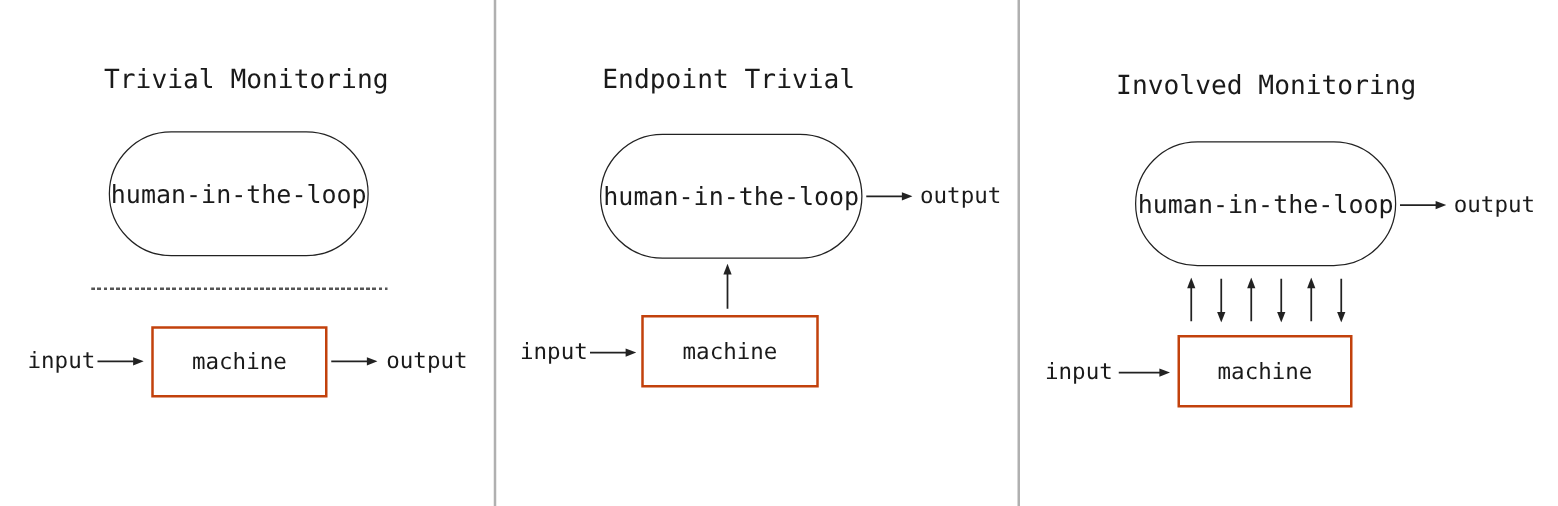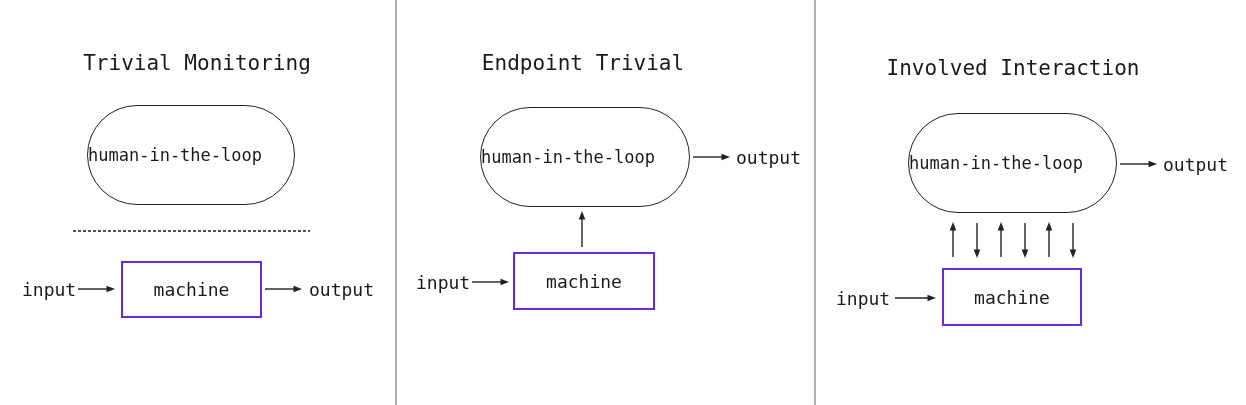--- a/index.html
+++ b/index.html
@@ -28,27 +28,28 @@
     white-space: nowrap;
     transform: translateX(-50%);
     color: #1a1a1a;
   }
   .stadium {
     position: absolute;
     border: 1.5px solid #222222;
     border-radius: 52px;
     display: flex;
     align-items: center;
-    font-size: 17px;
+    justify-content: center;
+    font-size: 20px;
     box-sizing: border-box;
     background: #ffffff;
   }
   .machine-box {
     position: absolute;
-    border: 2px solid #6d28d9;
+    border: 2px solid #c2410c;
     display: flex;
     align-items: center;
     justify-content: center;
     font-size: 18px;
     box-sizing: border-box;
     background: #ffffff;
   }
   .lbl {
     position: absolute;
     font-size: 18px;
@@ -149,21 +150,21 @@
       <span>machine</span>
     </div>
     <span class="lbl in2">input</span>
     <svg class="harrow ia2" width="38" height="12" viewBox="0 0 38 12">
       <line x1="1" y1="6" x2="30" y2="6"></line>
       <path d="M38 6 L29.5 2.7 L29.5 9.3 Z"></path>
     </svg>
   </section>
 
   <section>
-    <div class="title t3">Involved Interaction</div>
+    <div class="title t3">Involved Monitoring</div>
     <div class="stadium s3">
       <span>human-in-the-loop</span>
     </div>
     <svg class="harrow oa3" width="38" height="12" viewBox="0 0 38 12">
       <line x1="1" y1="6" x2="30" y2="6"></line>
       <path d="M38 6 L29.5 2.7 L29.5 9.3 Z"></path>
     </svg>
     <span class="lbl out3">output</span>
     <div class="ex-arrows ex3">
         <svg class="varrow" width="12" height="36" viewBox="0 0 12 36">

